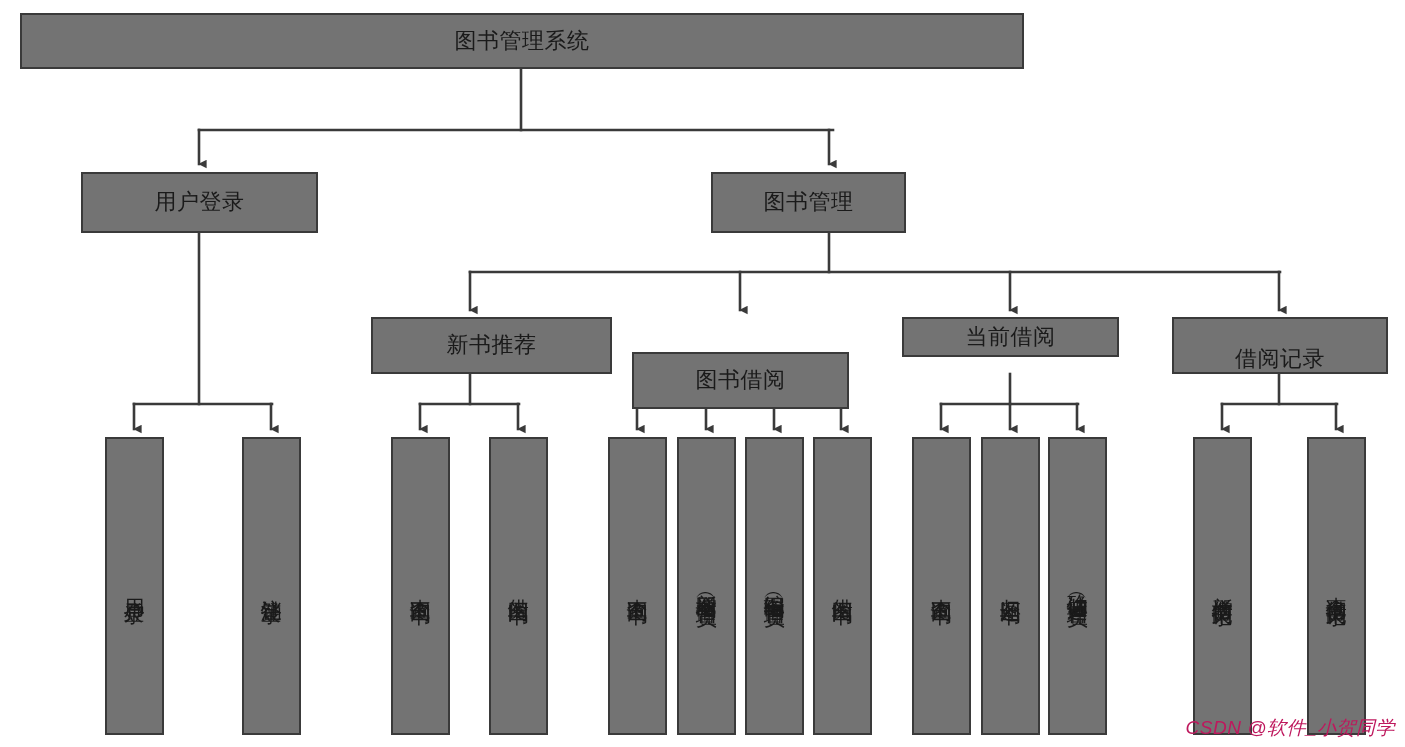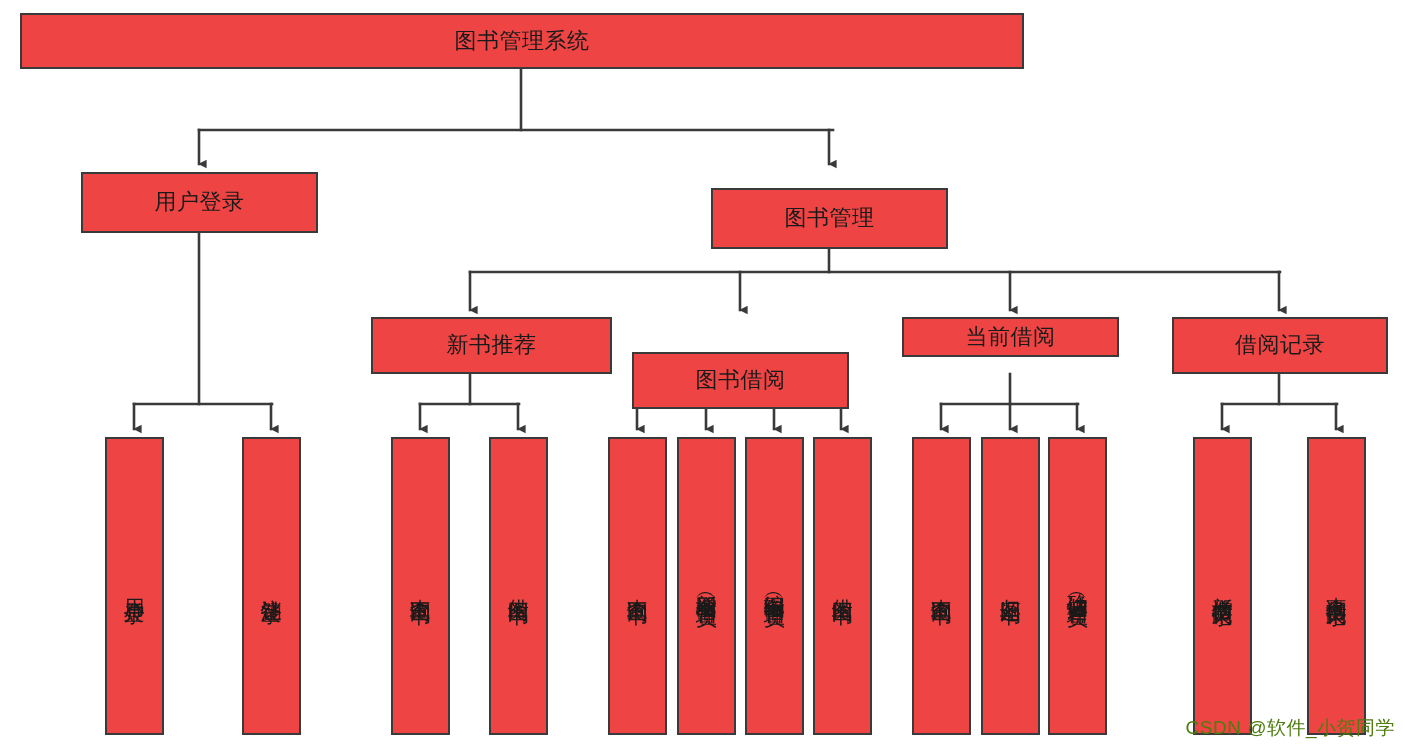--- a/index.html
+++ b/index.html
@@ -24,21 +24,21 @@
     position: absolute;
     left: 0;
     top: 0;
     width: 1405px;
     height: 747px;
   }
   .node-box {
     position: absolute;
     box-sizing: border-box;
     border: 2px solid #3a3a3a;
-    background: #ef4444;
+    background: #737373;
     display: flex;
     align-items: center;
     justify-content: center;
     overflow: hidden;
   }
   .node-label {
     color: #1a1a1a;
     line-height: 1.12;
     text-align: center;
     white-space: nowrap;
@@ -52,24 +52,25 @@
     text-orientation: upright;
     font-size: 21px;
     letter-spacing: 2px;
     max-height: 100%;
   }
   .watermark {
     position: absolute;
     right: 10px;
     bottom: 6px;
     font-size: 19px;
-    color: #4d7c0f;
+    color: #be185d;
     white-space: nowrap;
     letter-spacing: 0.5px;
     pointer-events: none;
+    font-style: italic;
   }
 </style>
 </head>
 <body>
 
 <div id="diagram-root">
 
   <svg id="flow-svg" viewBox="0 0 1405 747">
     <defs>
       <marker id="arrowhead" markerWidth="9" markerHeight="9" refX="4.4" refY="7.6" orient="auto" markerUnits="userSpaceOnUse">
@@ -120,34 +121,34 @@
     </g>
   </svg>
 
   <div class="node-box horizontal" style="left:20px; top:13px; width:1004px; height:56px;">
     <span class="node-label">图书管理系统</span>
   </div>
 
   <div class="node-box horizontal" style="left:81px; top:172px; width:237px; height:61px;">
     <span class="node-label">用户登录</span>
   </div>
-  <div class="node-box horizontal" style="left:711px; top:172px; width:237px; height:61px;margin-top:16px;">
+  <div class="node-box horizontal" style="left:711px; top:172px; width:195px; height:61px;">
     <span class="node-label">图书管理</span>
   </div>
 
   <div class="node-box horizontal" style="left:361px; top:317px; width:241px; height:57px;margin-left:10px;">
     <span class="node-label">新书推荐</span>
   </div>
   <div class="node-box horizontal" style="left:632px; top:317px; width:217px; height:57px;margin-top:35px;">
     <span class="node-label">图书借阅</span>
   </div>
   <div class="node-box horizontal" style="left:902px; top:317px; width:217px; height:40px;">
     <span class="node-label">当前借阅</span>
   </div>
-  <div class="node-box horizontal" style="left:1172px; top:317px; width:216px; height:57px;">
+  <div class="node-box horizontal" style="left:1172px; top:317px; width:216px; height:57px;align-items:flex-end;">
     <span class="node-label">借阅记录</span>
   </div>
 
   <div class="node-box vertical" style="left:105px; top:437px; width:59px; height:298px;">
     <span class="node-label">用户登录</span>
   </div>
   <div class="node-box vertical" style="left:242px; top:437px; width:59px; height:298px;">
     <span class="node-label">注销登录</span>
   </div>
 

